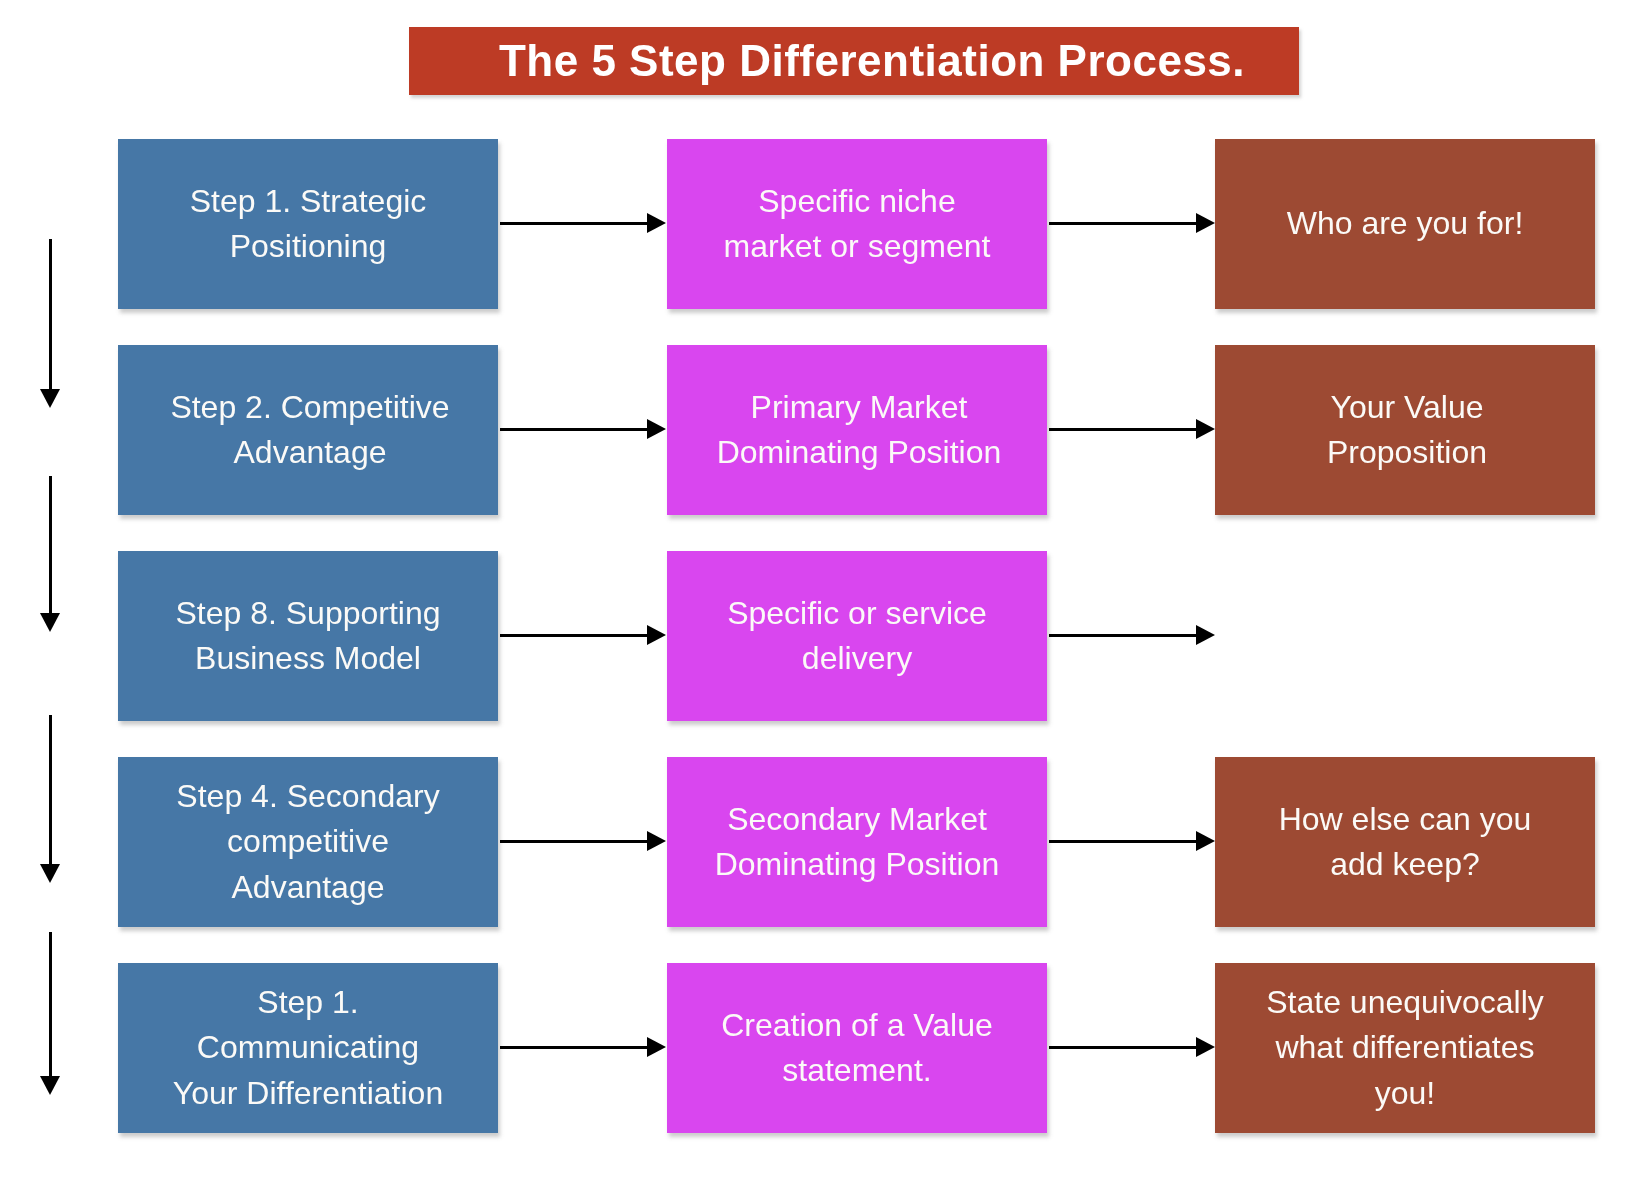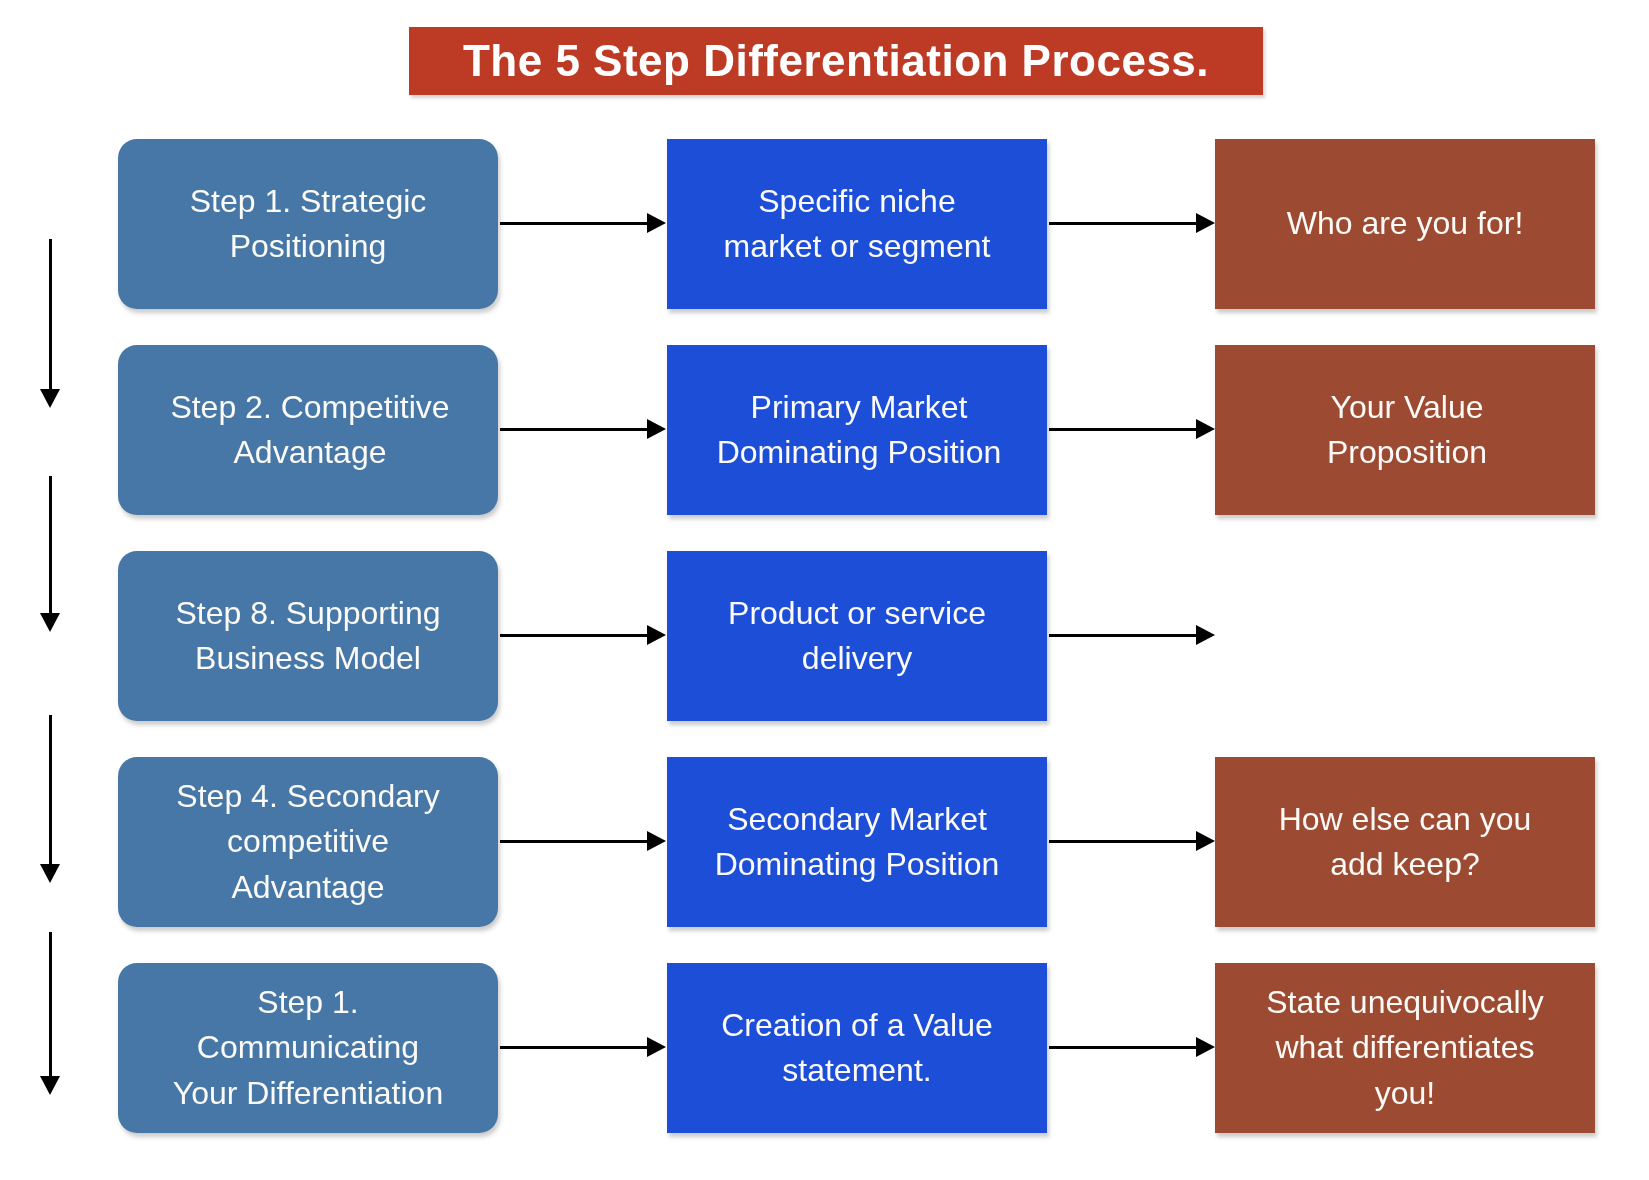--- a/index.html
+++ b/index.html
@@ -23,39 +23,40 @@
     height: 68px;
     background: #bd3b25;
     color: #ffffff;
     font-size: 44px;
     font-weight: bold;
     display: flex;
     align-items: center;
     justify-content: center;
     box-shadow: 2px 3px 3px rgba(130,130,130,0.35);
     letter-spacing: 0.5px;
+    padding-left: 36px;
   }
   .box {
     position: absolute;
     width: 380px;
     height: 170px;
     box-sizing: border-box;
     padding: 0 10px;
     display: flex;
     align-items: center;
     justify-content: center;
     text-align: center;
     color: #fbfaf7;
     font-size: 32px;
     line-height: 1.42;
     white-space: pre-line;
     box-shadow: 2px 4px 4px rgba(120,120,120,0.38);
   }
-  .box.blue  { background: #4677a6; left: 118px; border-radius: 19px; }
-  .box.green { background: #1d4ed8; left: 667px; }
+  .box.blue  { background: #4677a6; left: 118px; }
+  .box.green { background: #d946ef; left: 667px; }
   .box.red   { background: #9d4a33; left: 1215px; }
   .r1 { top: 139px; }
   .r2 { top: 345px; padding-left: 14px; }
   .r3 { top: 551px; }
   .r4 { top: 757px; }
   .r5 { top: 963px; }
 
   
   .harrow {
     position: absolute;
@@ -123,21 +124,21 @@
   <div class="harrow ha1 hr2"></div>
   <div class="box green r2">Primary Market
 Dominating Position</div>
   <div class="harrow ha2 hr2"></div>
   <div class="box red r2">Your Value
 Proposition</div>
 
   <div class="box blue r3">Step 8. Supporting
 Business Model</div>
   <div class="harrow ha1 hr3"></div>
-  <div class="box green r3">Product or service
+  <div class="box green r3">Specific or service
 delivery</div>
   <div class="harrow ha2 hr3"></div>
 
   <div class="box blue r4">Step 4. Secondary
 competitive
 Advantage</div>
   <div class="harrow ha1 hr4"></div>
   <div class="box green r4">Secondary Market
 Dominating Position</div>
   <div class="harrow ha2 hr4"></div>

